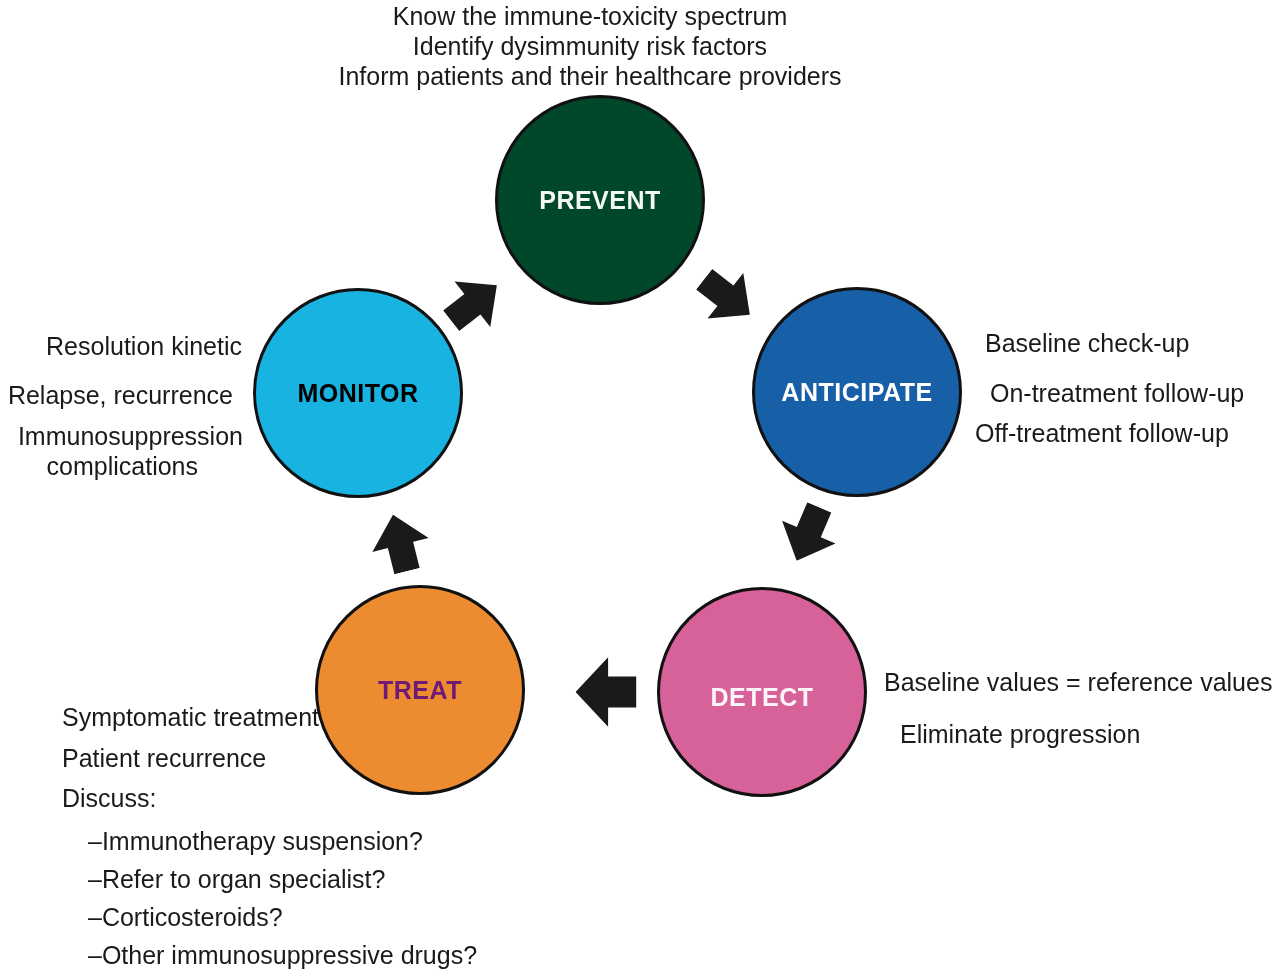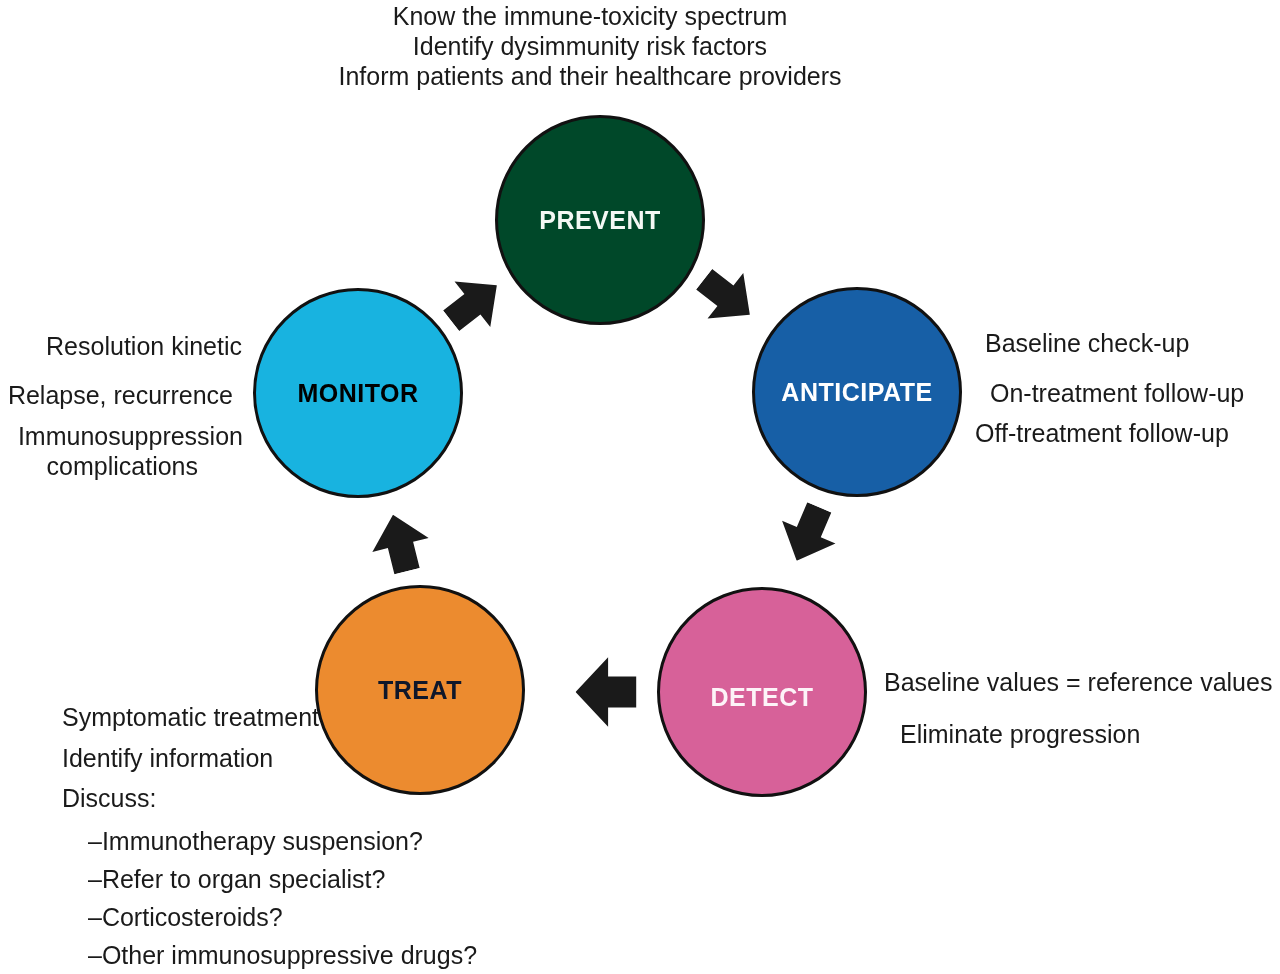--- a/index.html
+++ b/index.html
@@ -36,21 +36,21 @@
     display: flex;
     align-items: center;
     justify-content: center;
   }
   .node-label {
     font-size: 25px;
     font-weight: bold;
     letter-spacing: 0.5px;
     white-space: nowrap;
   }
-  .node-prevent    { left: 495px; top: 115px; }
+  .node-prevent    { left: 495px; top: 95px; }
   .node-anticipate { left: 752px; top: 287px; }
   .node-monitor    { left: 253px; top: 288px; }
   .node-detect     { left: 657px; top: 587px; }
   .node-treat      { left: 315px; top: 585px; }
 
   .arrow {
     position: absolute;
     width: 58px;
     height: 62px;
   }
@@ -90,21 +90,21 @@
 
   <div class="node node-monitor" style="background-color: rgb(24, 179, 224);">
     <span class="node-label" style="color: #000000;">MONITOR</span>
   </div>
 
   <div class="node node-detect" style="background-color: rgb(215, 97, 153);">
     <span class="node-label" style="color: rgb(253, 243, 248); margin-top: 10px;">DETECT</span>
   </div>
 
   <div class="node node-treat" style="background-color: rgb(236, 139, 47);">
-    <span class="node-label" style="color: #0f172a;">TREAT</span>
+    <span class="node-label" style="color: #701a75;">TREAT</span>
   </div>
 
   <div class="arrow arrow-monitor-prevent">
     <svg viewBox="0 0 58 62" style="fill: rgb(26, 26, 26);">
       <polygon points="0,18 27,18 27,2 58,31 27,60 27,44 0,44"></polygon>
     </svg>
   </div>
   <div class="arrow arrow-prevent-anticipate">
     <svg viewBox="0 0 58 62" style="fill: rgb(26, 26, 26);">
       <polygon points="0,18 27,18 27,2 58,31 27,60 27,44 0,44"></polygon>
@@ -132,20 +132,20 @@
 
   <span class="ann" style="right:1038px; top:332px;">Resolution kinetic</span>
   <span class="ann" style="right:1047px; top:381px;">Relapse, recurrence</span>
   <span class="ann" style="right:1037px; top:422px;">Immunosuppression</span>
   <span class="ann" style="right:1082px; top:452px;">complications</span>
 
   <span class="ann" style="left:884px; top:668px;">Baseline values = reference values</span>
   <span class="ann" style="left:900px; top:720px;">Eliminate progression</span>
 
   <span class="ann" style="left:62px; top:703px;">Symptomatic treatment</span>
-  <span class="ann" style="left:62px; top:744px;">Identify information</span>
+  <span class="ann" style="left:62px; top:744px;">Patient recurrence</span>
   <span class="ann" style="left:62px; top:784px;">Discuss:</span>
   <span class="ann" style="left:88px; top:827px;">–Immunotherapy suspension?</span>
   <span class="ann" style="left:88px; top:865px;">–Refer to organ specialist?</span>
   <span class="ann" style="left:88px; top:903px;">–Corticosteroids?</span>
   <span class="ann" style="left:88px; top:941px;">–Other immunosuppressive drugs?</span>
 
 </div>
 
 </body></html>

